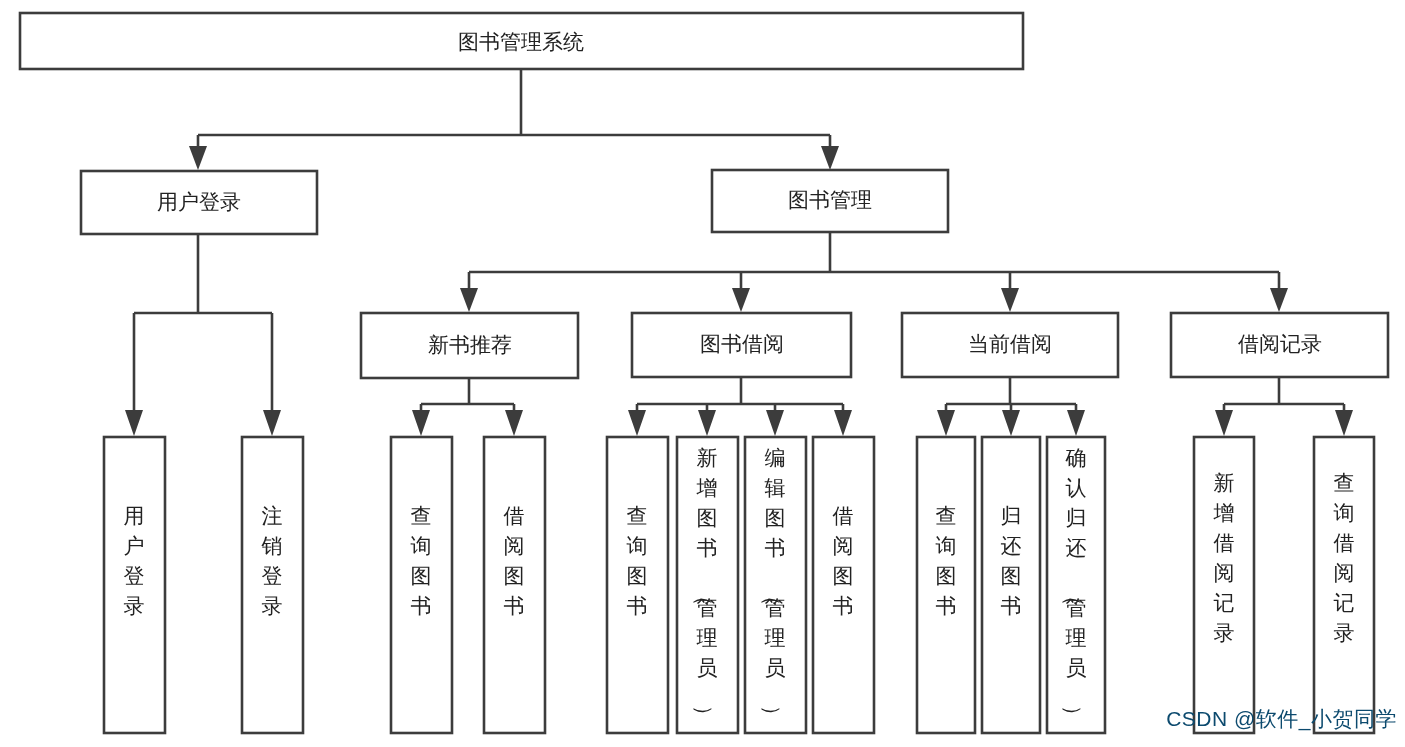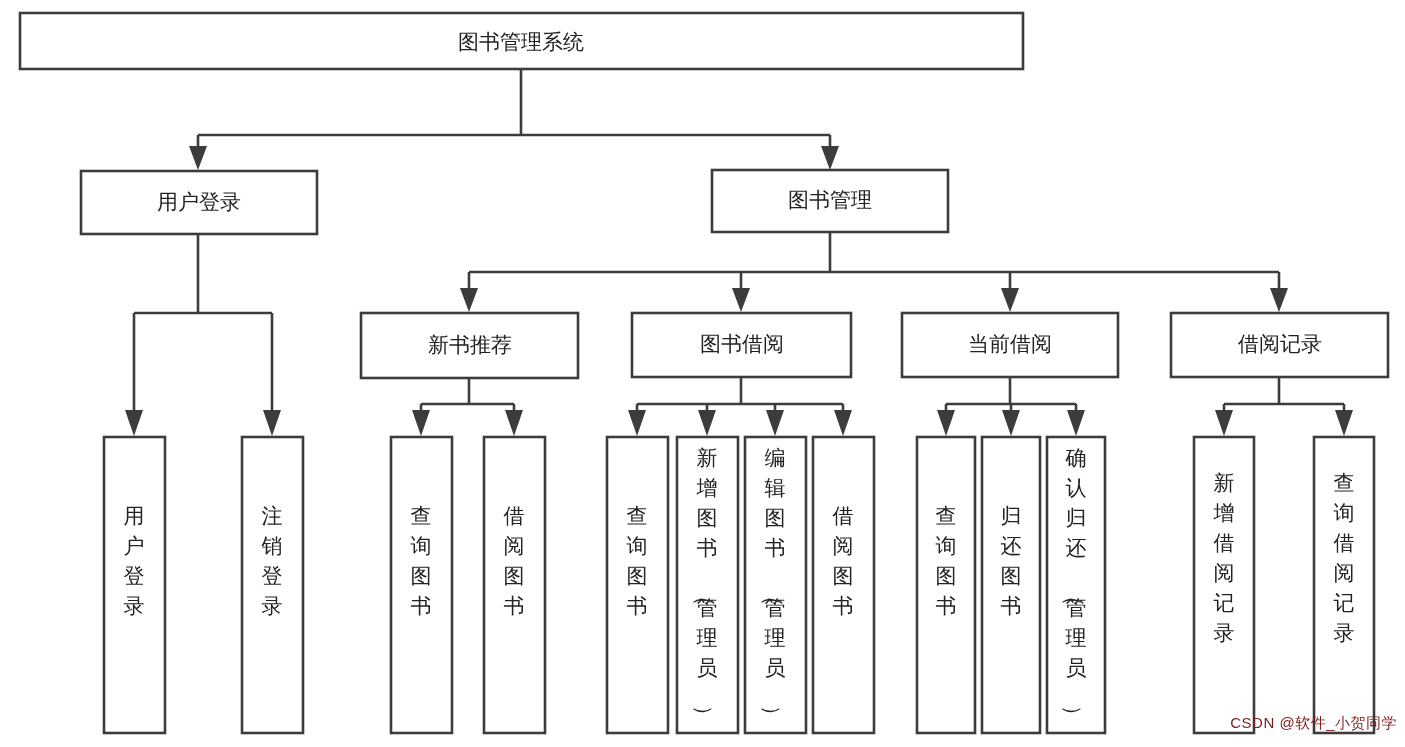--- a/index.html
+++ b/index.html
@@ -52,22 +52,22 @@
     font-family: "Liberation Sans", "DejaVu Sans", sans-serif;
     font-size: 21px;
     fill: #222222;
     text-anchor: middle;
   }
   .watermark {
     position: absolute;
     right: 8px;
     bottom: 4px;
     font-family: "Liberation Sans", "DejaVu Sans", sans-serif;
-    font-size: 15px;
-    color: #7f1d1d;
+    font-size: 21px;
+    color: #0c4a6e;
     letter-spacing: 0.5px;
     white-space: nowrap;
     user-select: none;
   }
 </style>
 </head>
 <body>
 
 <div id="diagram-root">
 <svg id="flow" viewBox="0 0 1405 747" xmlns="http://www.w3.org/2000/svg">

